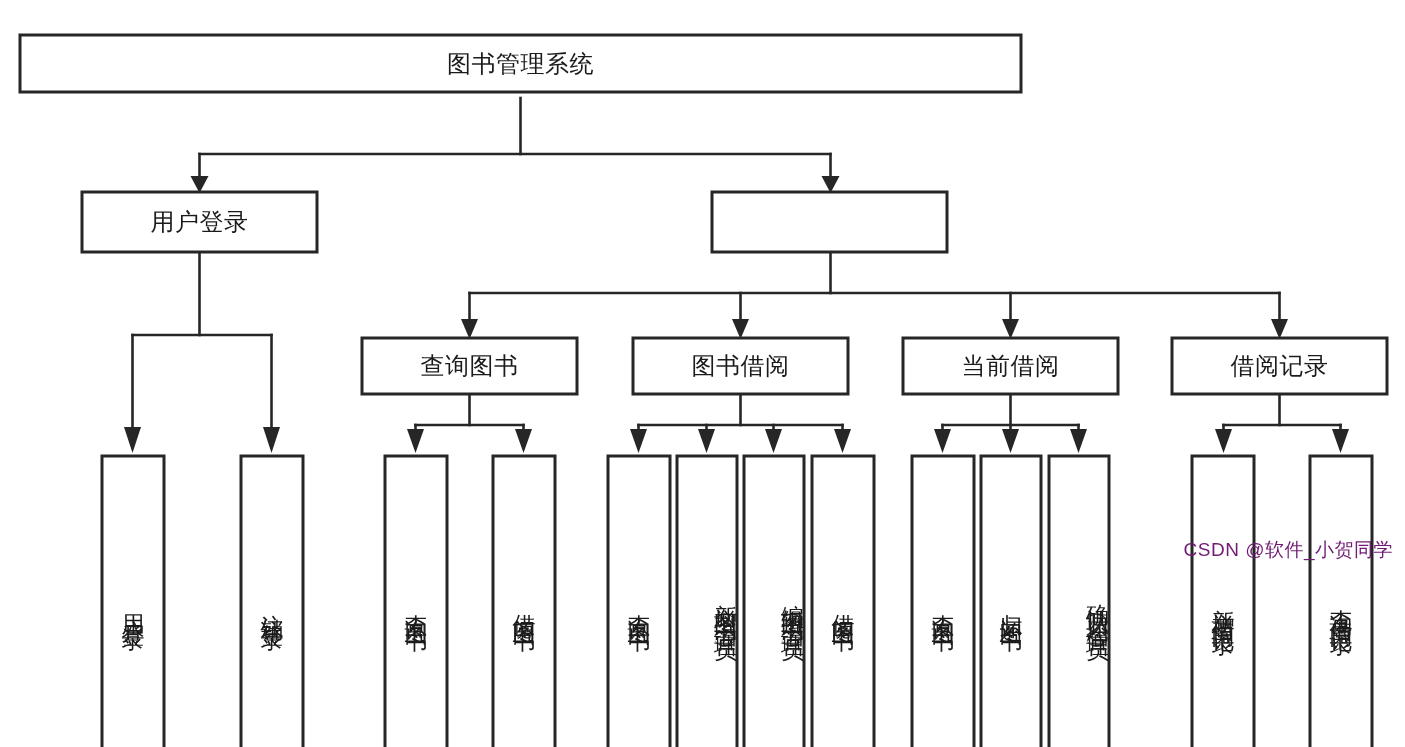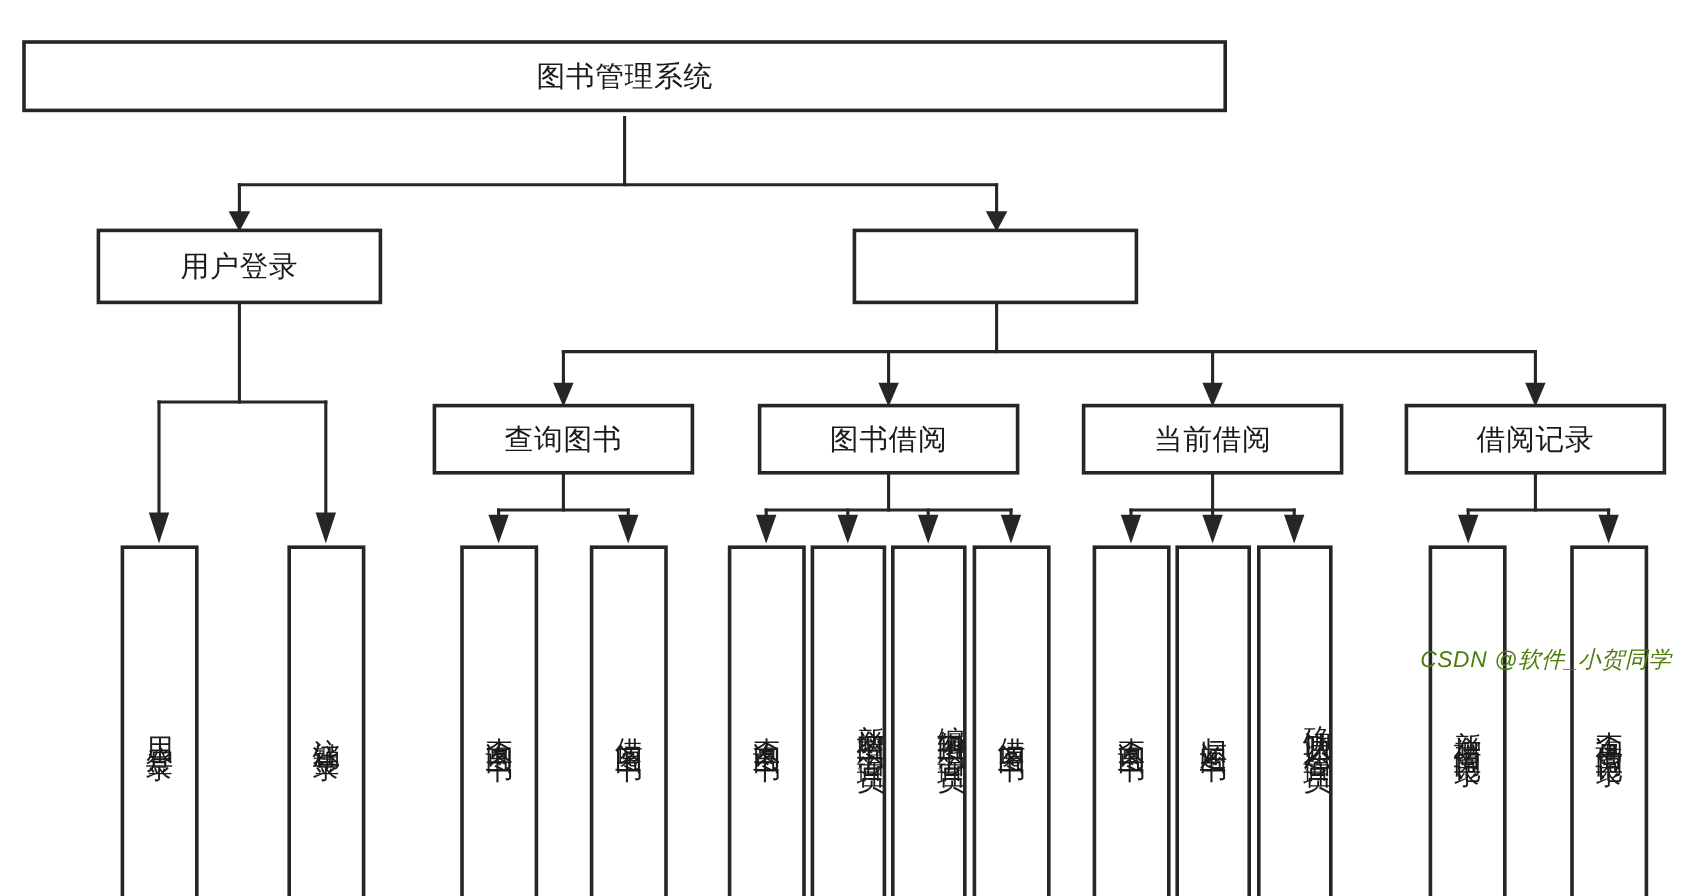--- a/index.html
+++ b/index.html
@@ -65,26 +65,25 @@
     writing-mode: vertical-rl;
     text-orientation: upright;
     letter-spacing: 5px;
     line-height: 1;
     pointer-events: none;
   }
   .watermark {
     position: absolute;
     right: 12px;
     bottom: 6px;
-    color: #4d7c0f;
+    color: #701a75;
     font-size: 19px;
     letter-spacing: 0.5px;
     white-space: nowrap;
     pointer-events: none;
-    font-style: italic;
   }
 </style>
 </head>
 <body>
 
 <div id="diagram-root">
 
   <svg class="diagram-canvas" viewBox="0 0 1405 747">
 
     <g>

